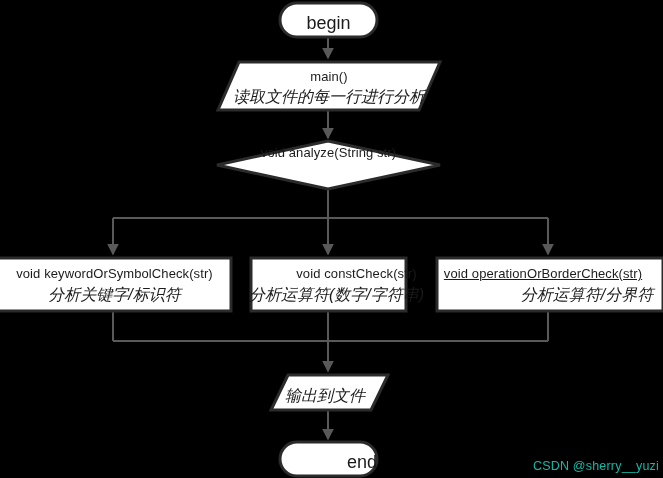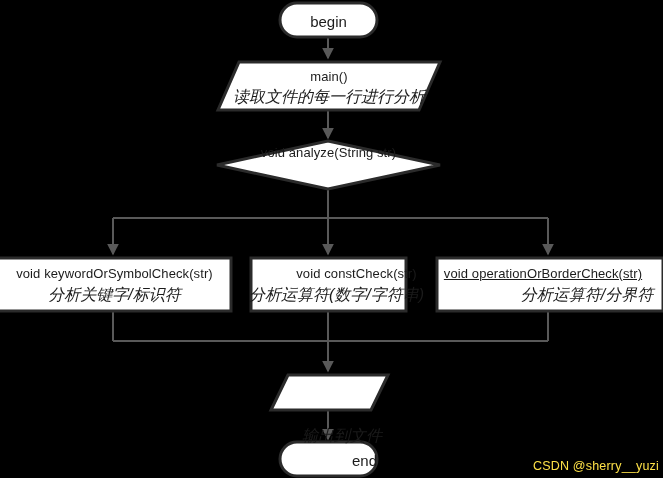--- a/index.html
+++ b/index.html
@@ -32,27 +32,27 @@
   }
   .label-en {
     font-size: 13px;
     letter-spacing: 0.1px;
   }
   .label-cn {
     font-size: 16px;
     font-style: italic;
   }
   .label-term {
-    font-size: 15px;
+    font-size: 18px;
   }
   .watermark {
     position: absolute;
     right: 4px;
     bottom: 5px;
-    color: #fde047;
+    color: #14b8a6;
     font-size: 12.5px;
     letter-spacing: 0.2px;
     white-space: nowrap;
   }
 </style>
 </head>
 <body>
 
 <div id="canvas">
 
@@ -109,19 +109,19 @@
 
   <div class="node-label label-en" style="left:-2px; top:265px; width:233px;">void keywordOrSymbolCheck(str)</div>
   <div class="node-label label-cn" style="left:-2px; top:284px; width:233px;">分析关键字/标识符</div>
 
   <div class="node-label label-en" style="left:249px; top:265px; width:159px;margin-left:28px;">void constCheck(str)</div>
   <div class="node-label label-cn" style="left:249px; top:284px; width:159px;">分析运算符(数字/字符串)</div>
 
   <div class="node-label label-en" style="left:437px; top:265px; width:212px;text-decoration:underline;">void operationOrBorderCheck(str)</div>
   <div class="node-label label-cn" style="left:437px; top:284px; width:226px;padding-left:37px;">分析运算符/分界符</div>
 
-  <div class="node-label label-cn" style="left:286px; top:385px; width:112px;margin-top:40px;">输出到文件</div>
+  <div class="node-label label-cn" style="left:269px; top:385px; width:112px;">输出到文件</div>
 
   <div class="node-label label-term" style="left:280px; top:451px; width:97px;text-align:right;">end</div>
 
   <div class="watermark">CSDN @sherry__yuzi</div>
 
 </div>
 
 </body></html>

